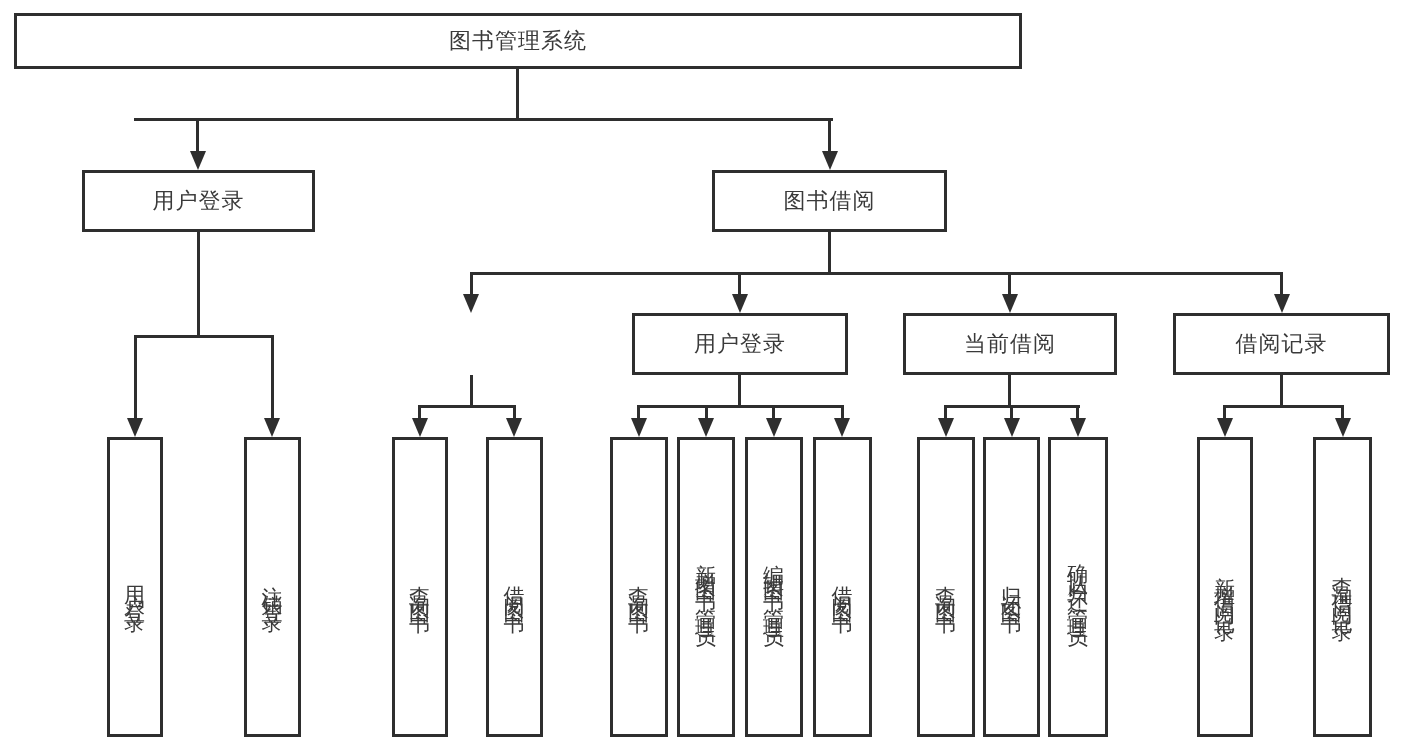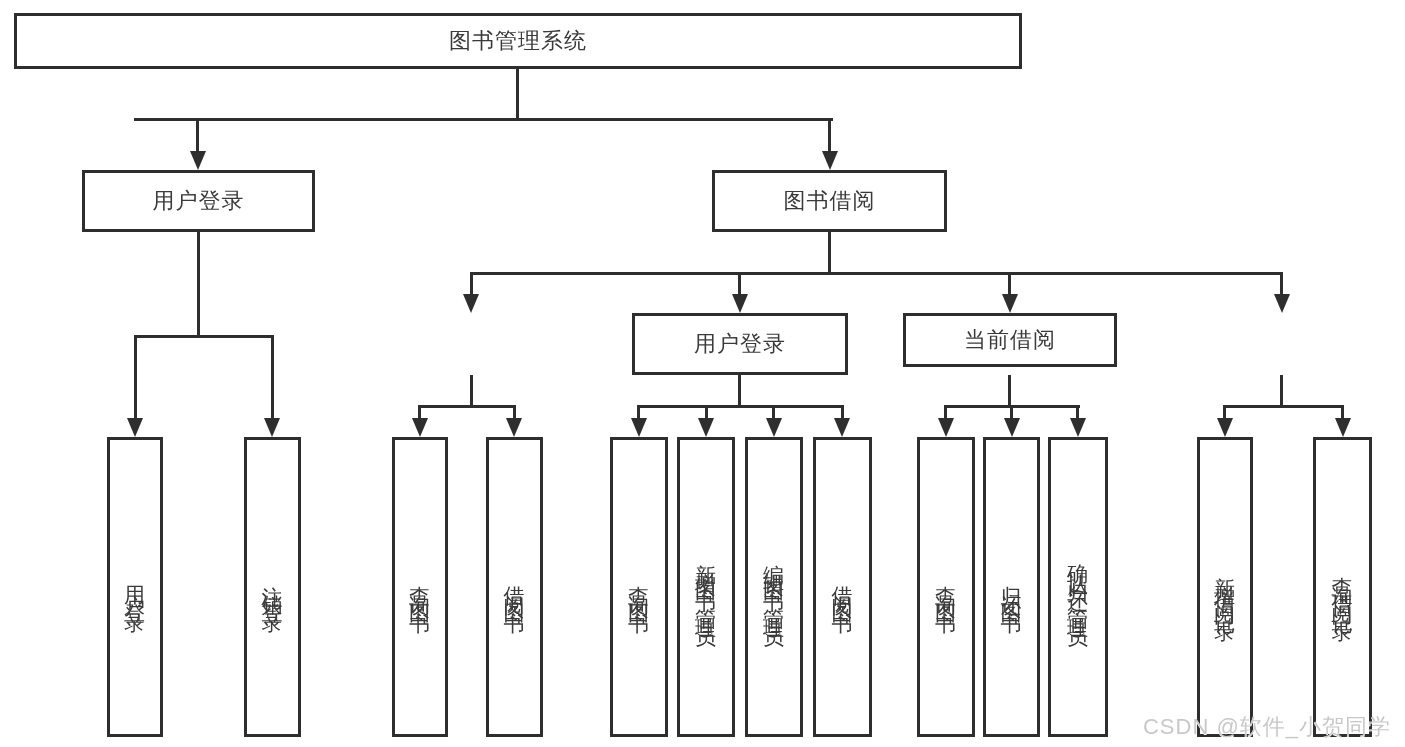--- a/index.html
+++ b/index.html
@@ -122,24 +122,27 @@
 
   <div class="box hbox" style="left:712px;top:170px;width:235px;height:62px">
     <span>图书借阅</span>
   </div>
 
 
   <div class="box hbox" style="left:632px;top:313px;width:216px;height:62px">
     <span>用户登录</span>
   </div>
 
-  <div class="box hbox" style="left:903px;top:313px;width:214px;height:54px">
+  <div class="box hbox" style="left:903px;top:313px;width:214px;height:62px">
     <span>当前借阅</span>
   </div>
 
+  <div class="box hbox" style="left:1173px;top:313px;width:217px;height:62px">
+    <span>借阅记录</span>
+  </div>
 
   <div class="box vbox" style="left:107px;top:437px;width:56px;height:300px">
     <span class="vtext">用户登录</span>
   </div>
   <div class="box vbox" style="left:244px;top:437px;width:57px;height:300px">
     <span class="vtext">注销登录</span>
   </div>
 
   <div class="box vbox" style="left:392px;top:437px;width:56px;height:300px">
     <span class="vtext">查询图书</span>
@@ -171,15 +174,14 @@
     <span class="vtext">确认归还（管理员）</span>
   </div>
 
   <div class="box vbox" style="left:1197px;top:437px;width:56px;height:300px">
     <span class="vtext">新增借阅记录</span>
   </div>
   <div class="box vbox" style="left:1313px;top:437px;width:59px;height:300px">
     <span class="vtext">查询借阅记录</span>
   </div>
 
-  <div class="watermark">CSDN @软件_小贺同学</div>
 
 </div>
 
 </body></html>

